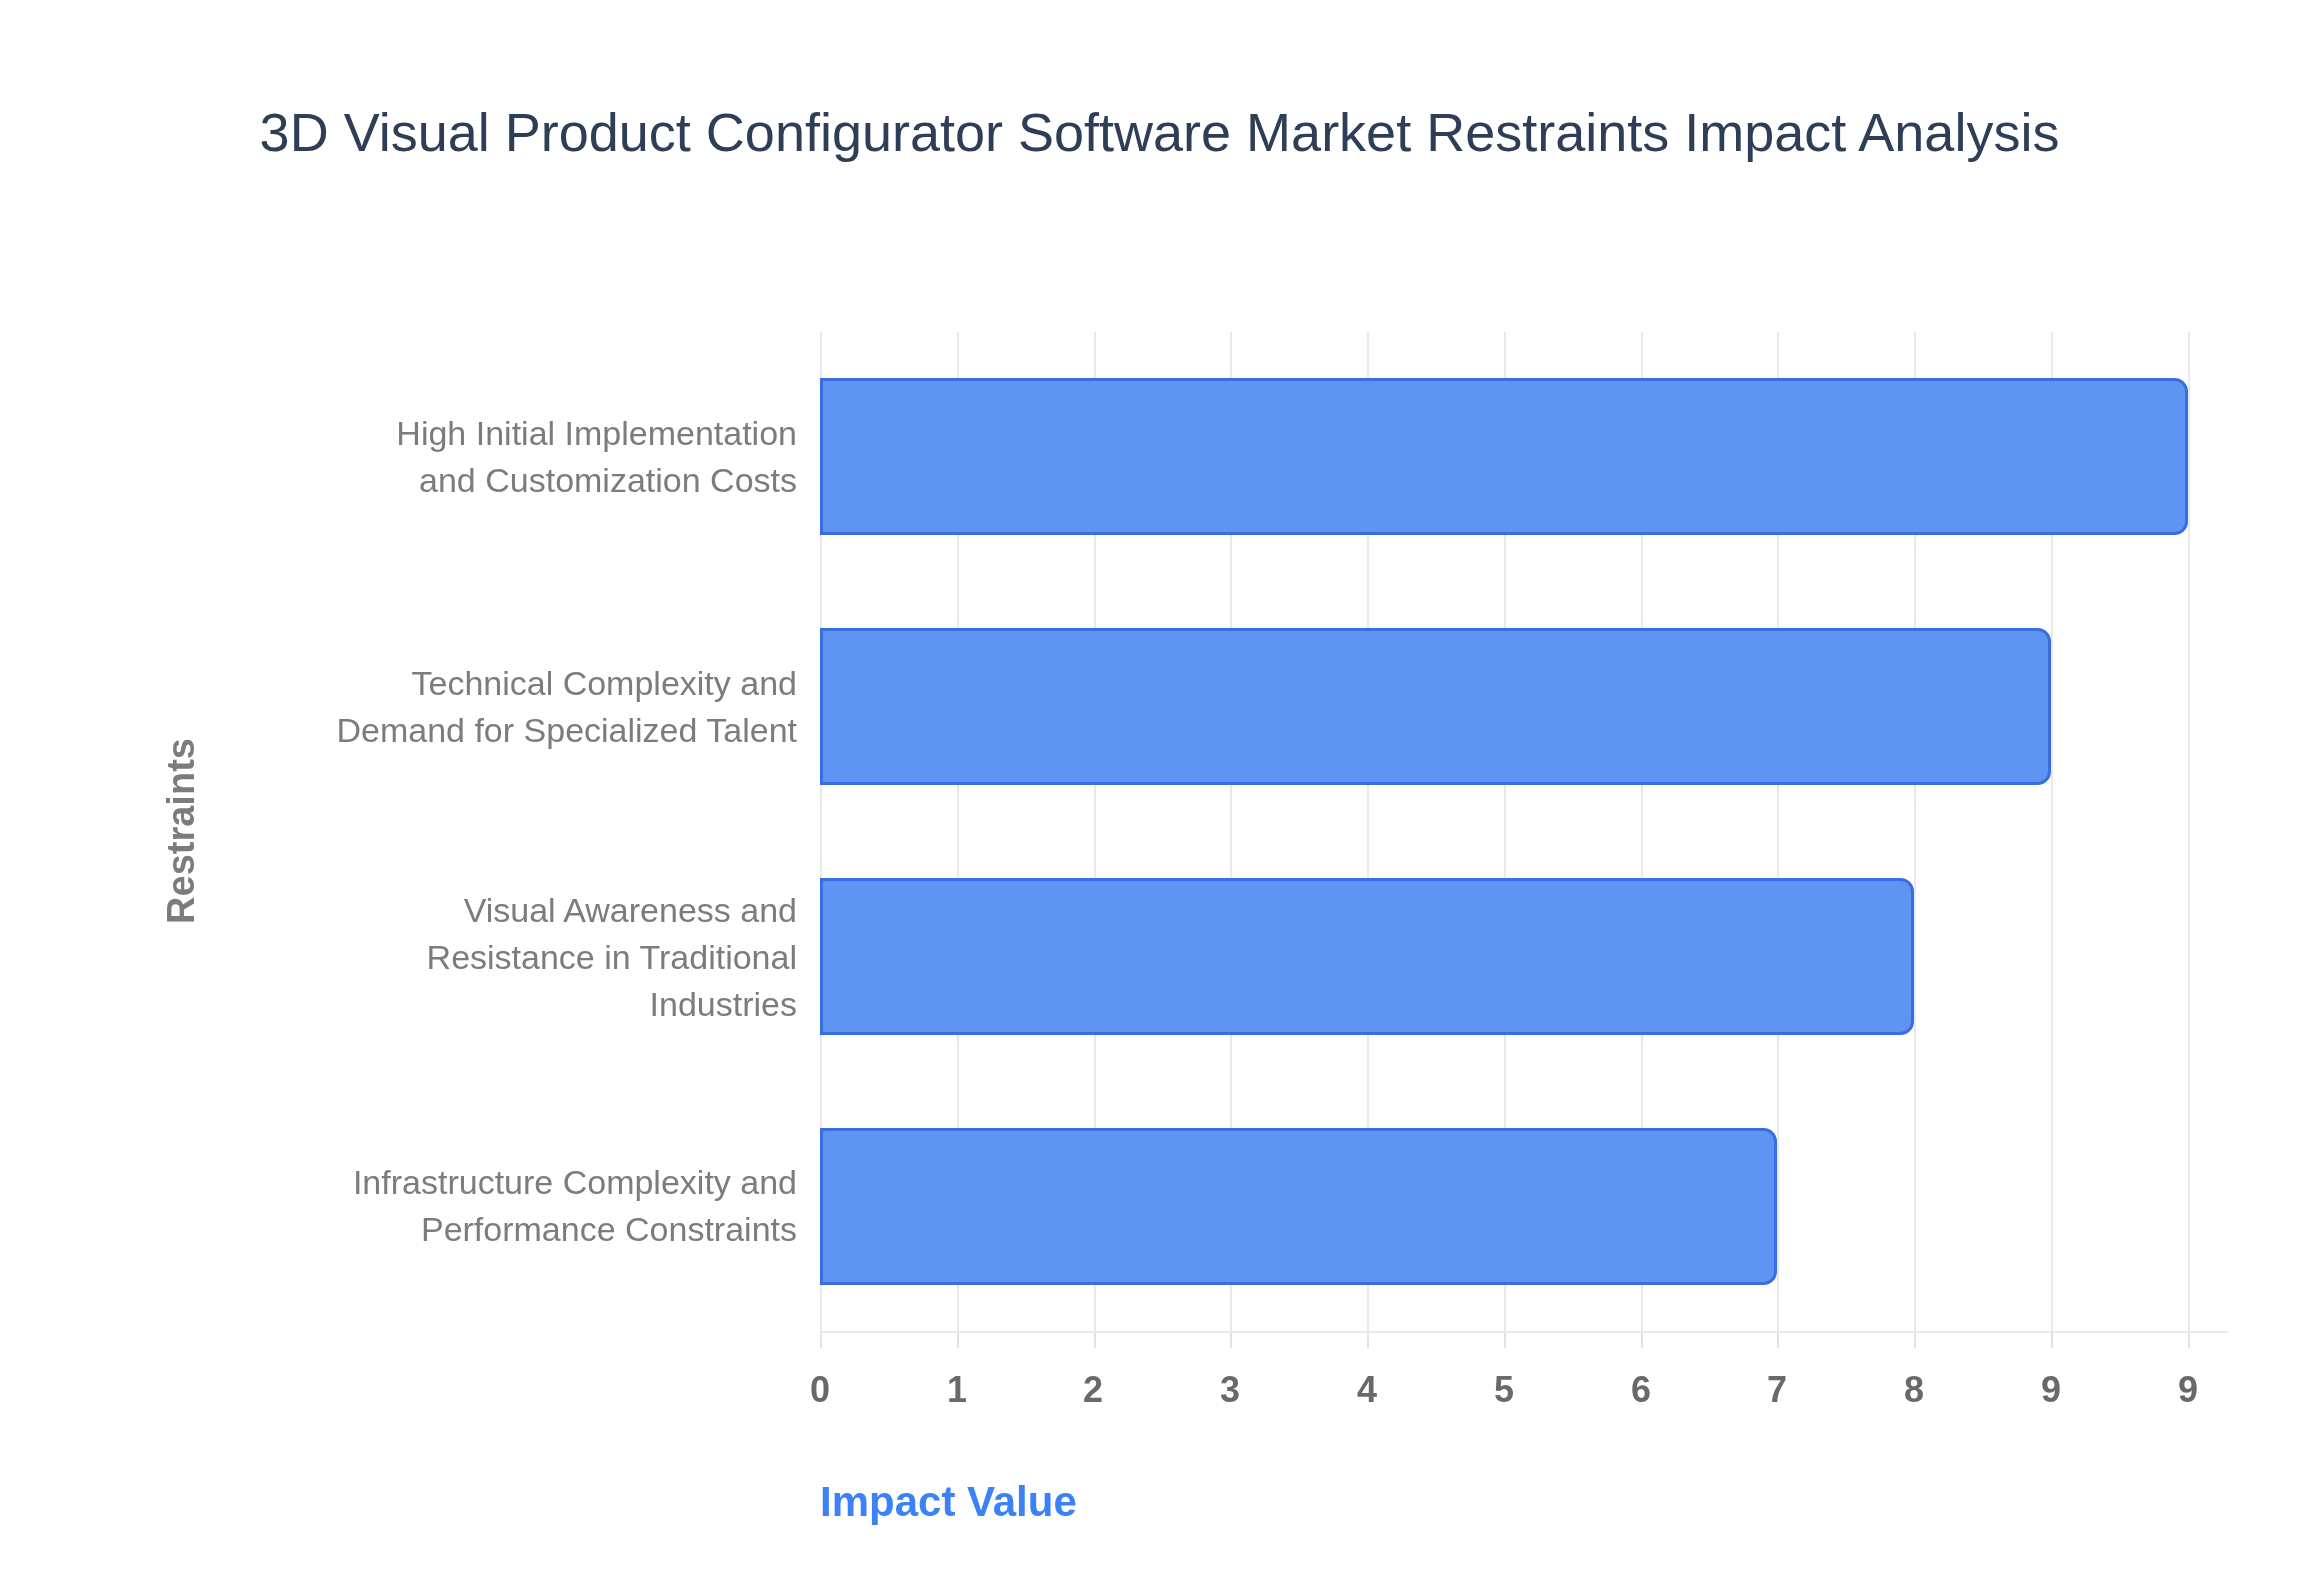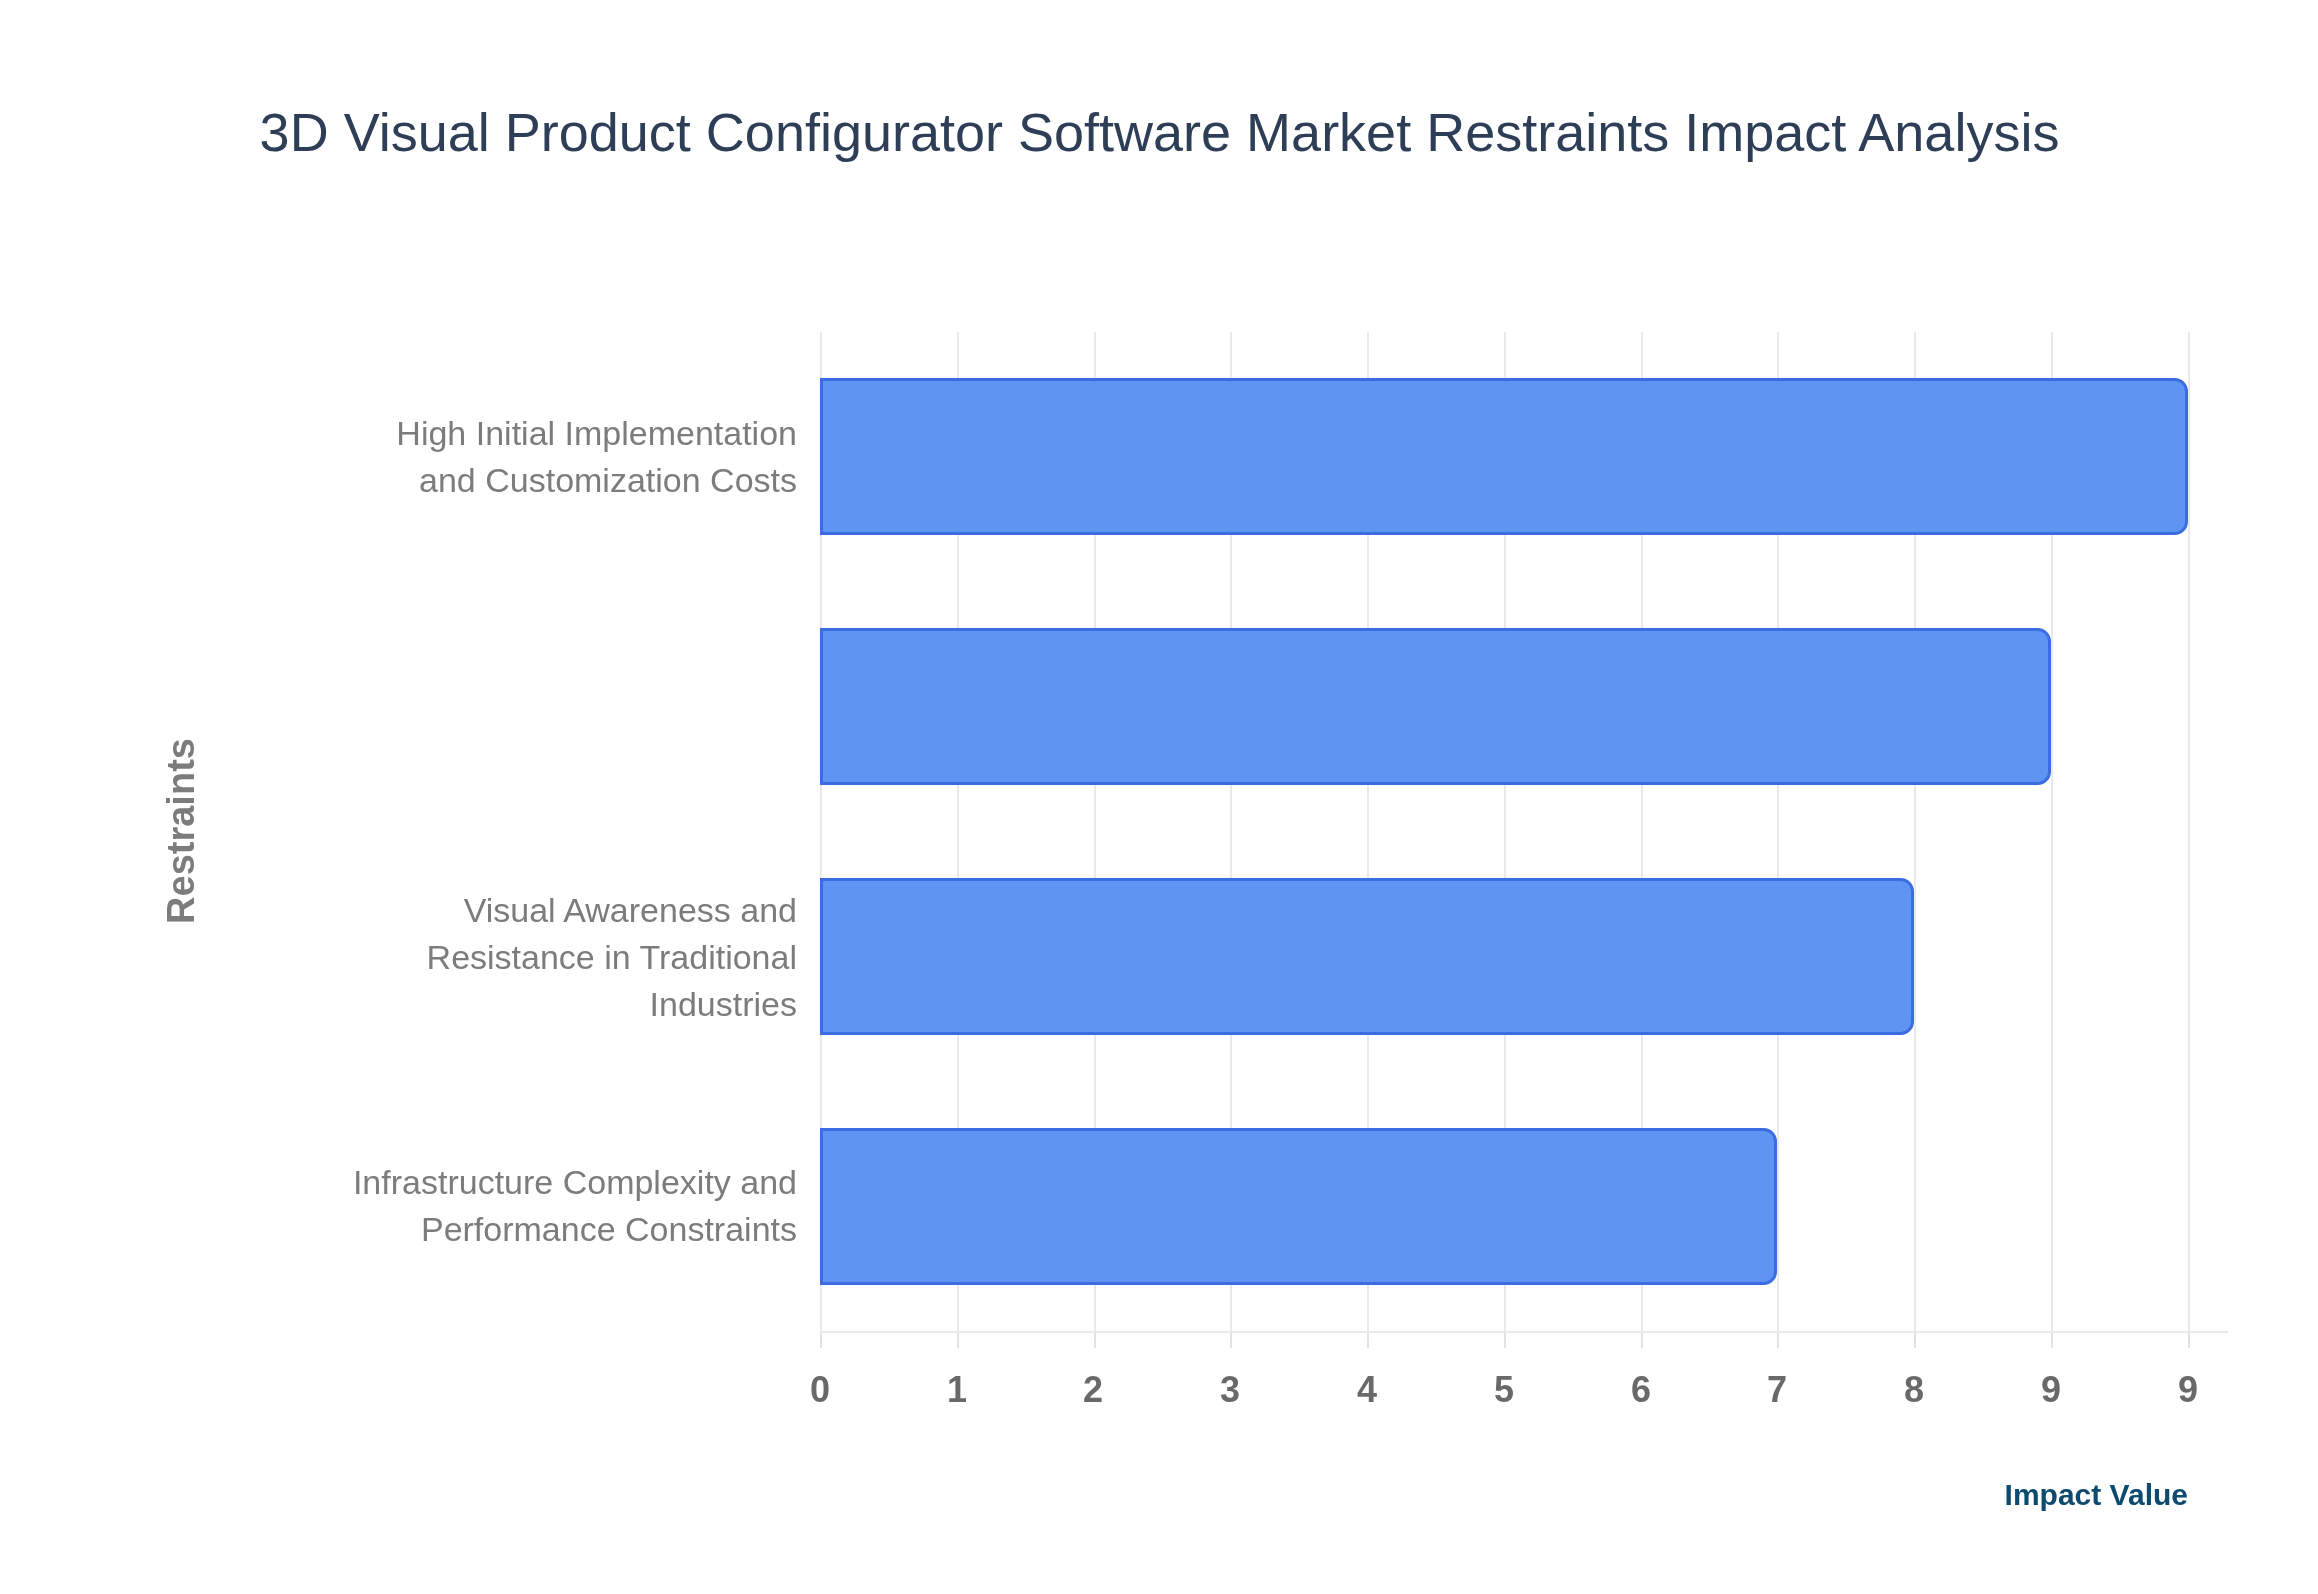--- a/index.html
+++ b/index.html
@@ -87,24 +87,24 @@
     text-align: center;
     font-size: 36px;
     font-weight: 700;
     color: #696969;
   }
   #x-axis-title {
     position: absolute;
     left: 820px;
     top: 1478px;
     width: 1368px;
-    text-align: right;
-    font-size: 30px;
+    text-align: left;
+    font-size: 42px;
     font-weight: 700;
-    color: #0c4a6e;
+    color: #3b82f6;
   }
   #y-axis-title {
     position: absolute;
     left: 181px;
     top: 831px;
     transform: translate(-50%, -50%) rotate(-90deg);
     font-size: 38px;
     font-weight: 700;
     color: #7c7c7c;
     white-space: nowrap;
@@ -143,20 +143,22 @@
       <div class="bar" style="top: 296px; width: 1231px; background: rgb(94, 148, 242); border-color: rgb(60, 108, 226);"></div>
       <div class="bar" style="top: 546px; width: 1094px; background: rgb(94, 148, 242); border-color: rgb(60, 108, 226);"></div>
       <div class="bar" style="top: 796px; width: 957px; background: rgb(94, 148, 242); border-color: rgb(60, 108, 226);"></div>
     </div>
 
   <div id="x-axis-line"></div>
 
   <div id="category-labels">
       <div class="category-label" style="top: 125px;">High Initial Implementation
 and Customization Costs</div>
+      <div class="category-label" style="top: 375px;">Technical Complexity and
+Demand for Specialized Talent</div>
       <div class="category-label" style="top: 625px;">Visual Awareness and
 Resistance in Traditional
 Industries</div>
       <div class="category-label" style="top: 874px;">Infrastructure Complexity and
 Performance Constraints</div>
     </div>
 
   <div id="x-axis-title">Impact Value</div>
   <div id="y-axis-title">Restraints</div>
 <div class="x-tick-label" style="left: 820px;">0</div>

